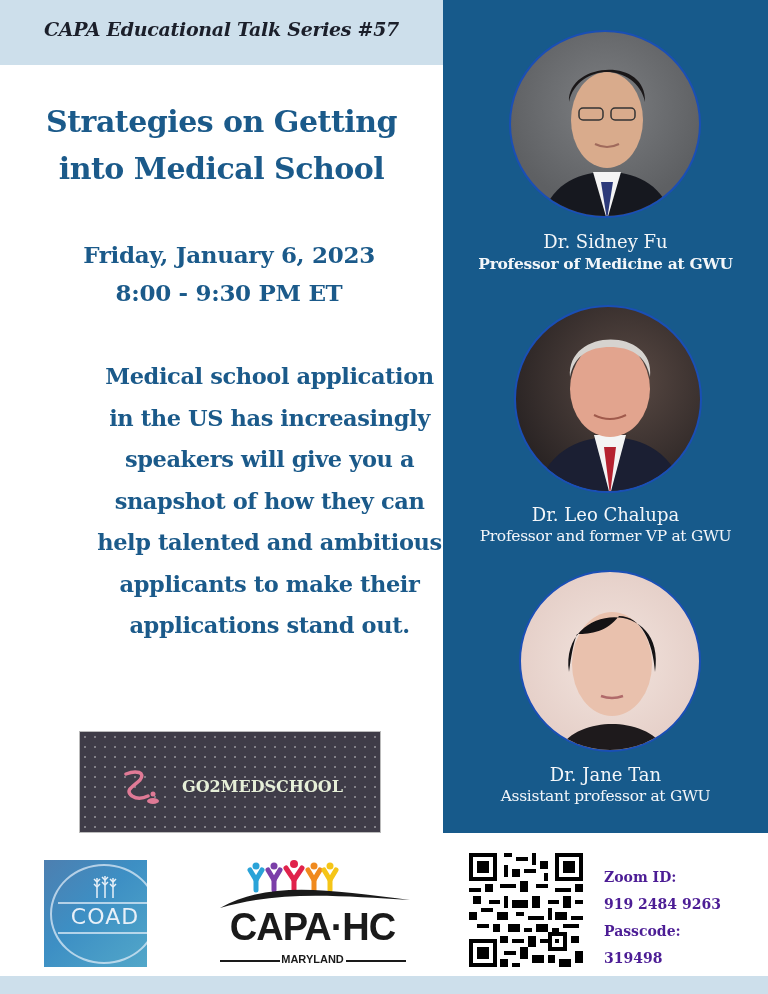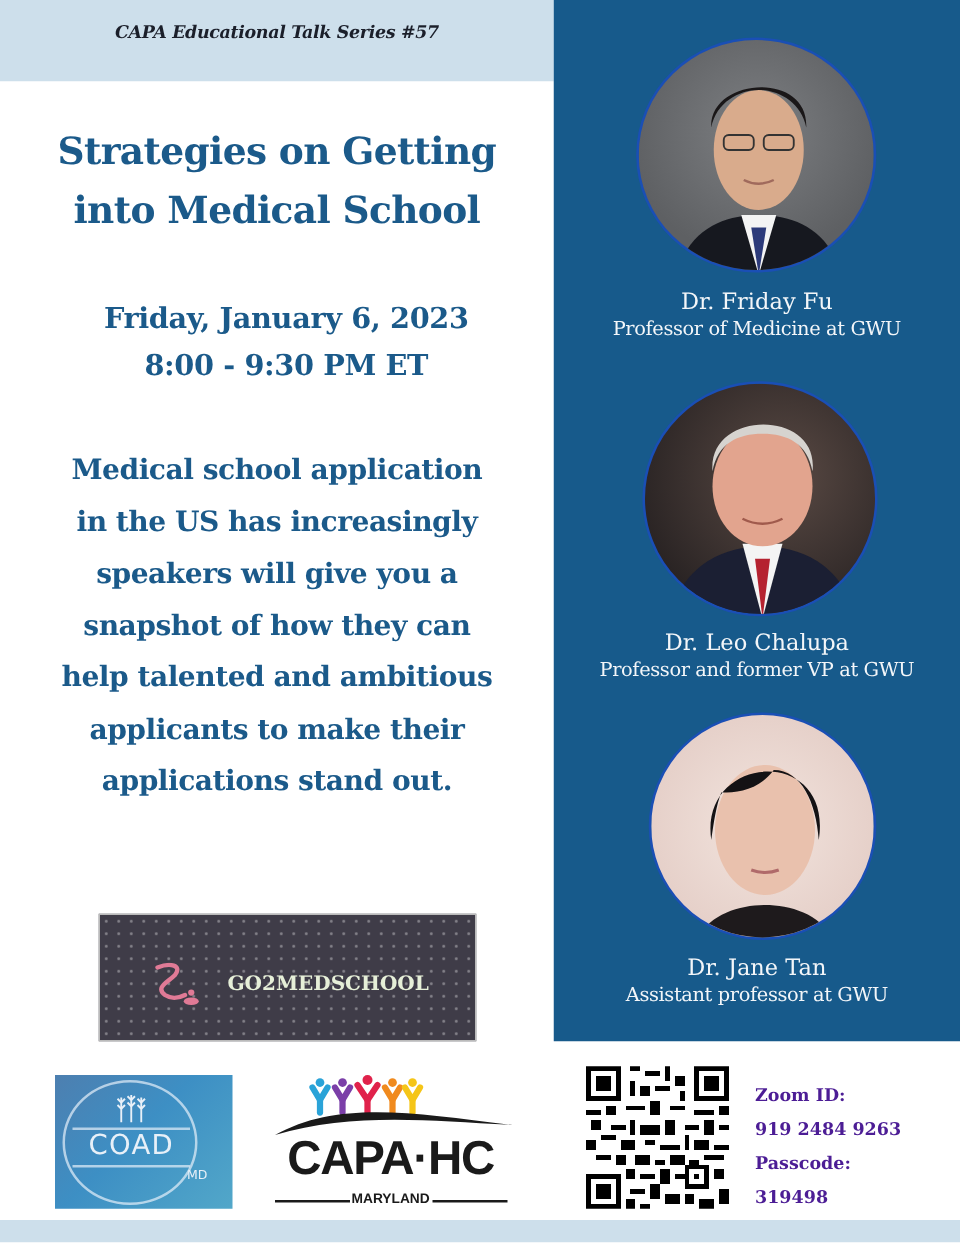--- a/index.html
+++ b/index.html
@@ -1,29 +1,29 @@
 <!DOCTYPE html>
 <html><head>
 <meta charset="utf-8">
 <style>
   html, body { margin:0; padding:0; }
   body { width:768px; height:994px; position:relative; overflow:hidden; background:#ffffff; font-family:"DejaVu Serif", serif; }
   .header-band { position:absolute; left:0; top:0; width:443px; height:65px; background:#cddfeb; }
-  .series-title { position:absolute; left:0; top:18px; width:443px; text-align:center; font-family:"DejaVu Serif", serif; font-style:italic; font-weight:bold; font-size:14px; color:#1b1f2a; letter-spacing:-0.3px; }
+  .series-title { position:absolute; left:0; top:18px; width:443px; text-align:center; font-family:"DejaVu Serif", serif; font-style:italic; font-weight:bold; font-size:19px; color:#1b1f2a; letter-spacing:-0.3px; }
   .main-title { position:absolute; left:0; top:98px; width:443px; text-align:center; font-weight:bold; font-size:30px; line-height:47px; color:#1b5a8a; letter-spacing:-0.5px; }
   .event-date { position:absolute; left:0; top:236px; width:458px; text-align:center; font-weight:bold; font-size:23px; line-height:38px; color:#1b5a8a; letter-spacing:-0.3px; }
-  .description { position:absolute; left:0; top:356px; width:443px; text-align:center; font-weight:bold; font-size:22.5px; line-height:41.5px; color:#1b5a8a; letter-spacing:-0.4px; }
+  .description { position:absolute; left:0; top:356px; width:443px; text-align:center; font-weight:bold; font-size:22.5px; line-height:41.5px; color:#1b5a8a; letter-spacing:-0.4px;padding-left:48px; }
   .sponsor-logo { position:absolute; left:79px; top:731px; width:302px; height:102px; background:#3f3c48; background-image:radial-gradient(rgba(255,255,255,0.35) 1px, transparent 1.2px); background-size:10px 10px; border:1px solid #bbb; box-sizing:border-box; }
   .sponsor-mark { position:absolute; left:42px; top:38px; width:40px; height:34px; }
   .sponsor-name { position:absolute; left:102px; top:45px; font-family:"DejaVu Serif", serif; font-weight:bold; font-size:16px; color:#e6efd8; letter-spacing:0px; }
   .right-panel { position:absolute; left:443px; top:0; width:325px; height:833px; background:#175a8b; }
   .photo { position:absolute; border-radius:50%; border:2px solid #1a4fb5; overflow:hidden; box-sizing:border-box; }
   .speaker-name { position:absolute; left:443px; width:325px; text-align:center; color:#f3f6f9; font-family:"DejaVu Serif", serif; font-size:18px; line-height:21px; }
   .speaker-title { position:absolute; left:443px; width:325px; text-align:center; color:#f3f6f9; font-family:"DejaVu Serif", serif; font-size:15.5px; line-height:19px; letter-spacing:-0.3px; }
-  .coad-logo { position:absolute; left:44px; top:860px; width:142px; height:107px; background:linear-gradient(135deg,#4d7fb0,#3d8fc4 45%,#52a7c9); overflow:hidden; }
+  .coad-logo { position:absolute; left:44px; top:860px; width:103px; height:107px; background:linear-gradient(135deg,#4d7fb0,#3d8fc4 45%,#52a7c9); overflow:hidden; }
   .coad-ring { position:absolute; left:6px; top:4px; width:108px; height:100px; border:2px solid rgba(230,240,250,0.7); border-radius:50%; box-sizing:border-box; }
   .coad-text { position:absolute; left:0; top:44px; width:122px; text-align:center; color:#e8f0f8; font-family:"DejaVu Sans", sans-serif; font-size:22px; letter-spacing:1px; }
   .coad-band { position:absolute; left:14px; top:42px; width:94px; height:28px; border-top:2px solid rgba(230,240,250,0.7); border-bottom:2px solid rgba(230,240,250,0.7); }
   .coad-md { position:absolute; left:0; top:75px; width:122px; text-align:right; color:#e8f0f8; font-family:"DejaVu Sans", sans-serif; font-size:10px; }
   .coad-wheat { position:absolute; left:46px; top:14px; width:30px; height:24px; }
   .capa-logo { position:absolute; left:210px; top:860px; width:205px; height:110px; }
   .capa-text { position:absolute; left:0; top:46px; width:205px; text-align:center; font-family:"Liberation Sans", sans-serif; font-weight:bold; font-size:38px; color:#1a1a1a; letter-spacing:-1px; }
   .capa-md { position:absolute; left:0; top:93px; width:205px; text-align:center; font-family:"Liberation Sans", sans-serif; font-weight:bold; font-size:11px; color:#1a1a1a; }
   .capa-md-line { position:absolute; top:100px; height:2px; background:#1a1a1a; }
   .qr { position:absolute; left:467px; top:853px; width:118px; height:114px; }
@@ -72,22 +72,22 @@
     <path d="M30 188 C40 150, 70 140, 96 140 C122 140, 152 150, 162 188 Z" fill="#16181f"></path>
     <path d="M82 140 L96 188 L110 140 Z" fill="#f4f4f4"></path>
     <path d="M90 150 L96 188 L102 150 Z" fill="#2c3a7a"></path>
     <ellipse cx="96" cy="88" rx="36" ry="48" fill="#d9ab8c"></ellipse>
     <path d="M58 70 C56 30, 136 24, 134 70 C130 50, 112 40, 96 40 C80 40, 62 50, 58 70 Z" fill="#1a1718"></path>
     <rect x="68" y="76" width="24" height="12" rx="4" fill="none" stroke="#333" stroke-width="1.5"></rect>
     <rect x="100" y="76" width="24" height="12" rx="4" fill="none" stroke="#333" stroke-width="1.5"></rect>
     <path d="M84 112 Q96 118 108 112" stroke="#a06a5c" stroke-width="2" fill="none"></path>
   </svg>
 </div>
-<div class="speaker-name" style="top:231px;">Dr. Friday Fu</div>
-<div class="speaker-title" style="top:254px;">Professor of Medicine at GWU</div>
+<div class="speaker-name" style="top:231px;">Dr. Sidney Fu</div>
+<div class="speaker-title" style="top:254px;font-weight:bold;">Professor of Medicine at GWU</div>
 
 <div class="photo" style="left:514px; top:305px; width:188px; height:188px; background:radial-gradient(circle at 60% 40%, #5a4a44, #2a2424 75%);">
   <svg width="188" height="188" viewBox="0 0 188 188">
     <path d="M20 188 C30 140, 70 130, 94 130 C118 130, 158 140, 168 188 Z" fill="#1b1f33"></path>
     <path d="M78 128 L94 188 L110 128 Z" fill="#f4f4f4"></path>
     <path d="M88 140 L94 188 L100 140 Z" fill="#b52230"></path>
     <ellipse cx="94" cy="82" rx="40" ry="48" fill="#e2a48e"></ellipse>
     <path d="M54 70 C50 20, 140 20, 134 70 C130 48, 114 40, 94 40 C74 40, 58 48, 54 70 Z" fill="#d6d3cf"></path>
     <path d="M78 108 Q94 116 110 108" stroke="#a05a4c" stroke-width="2" fill="none"></path>
   </svg>

